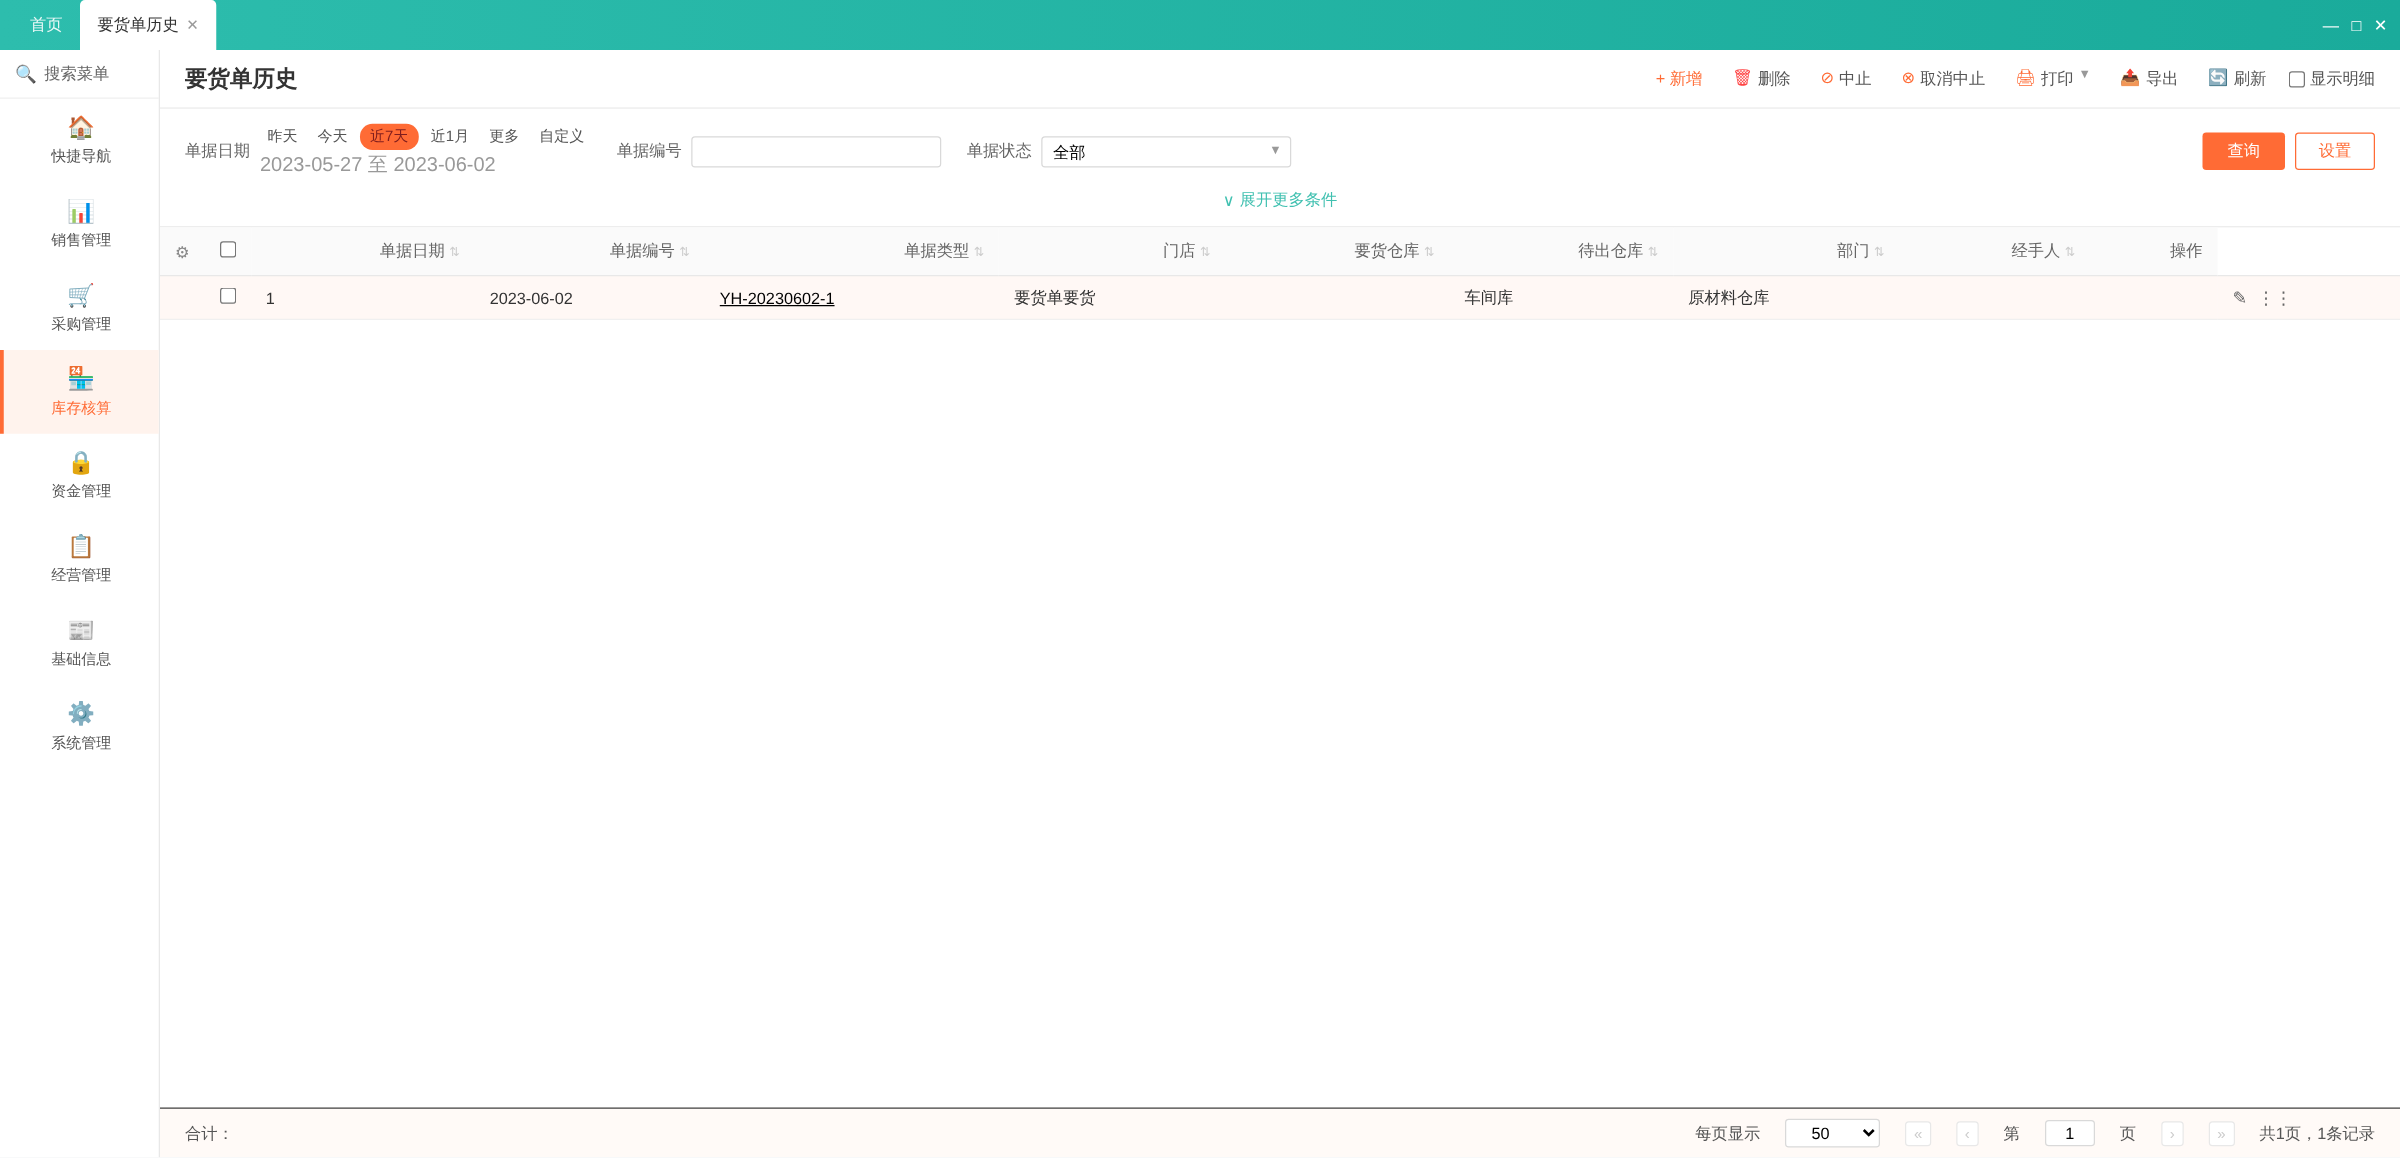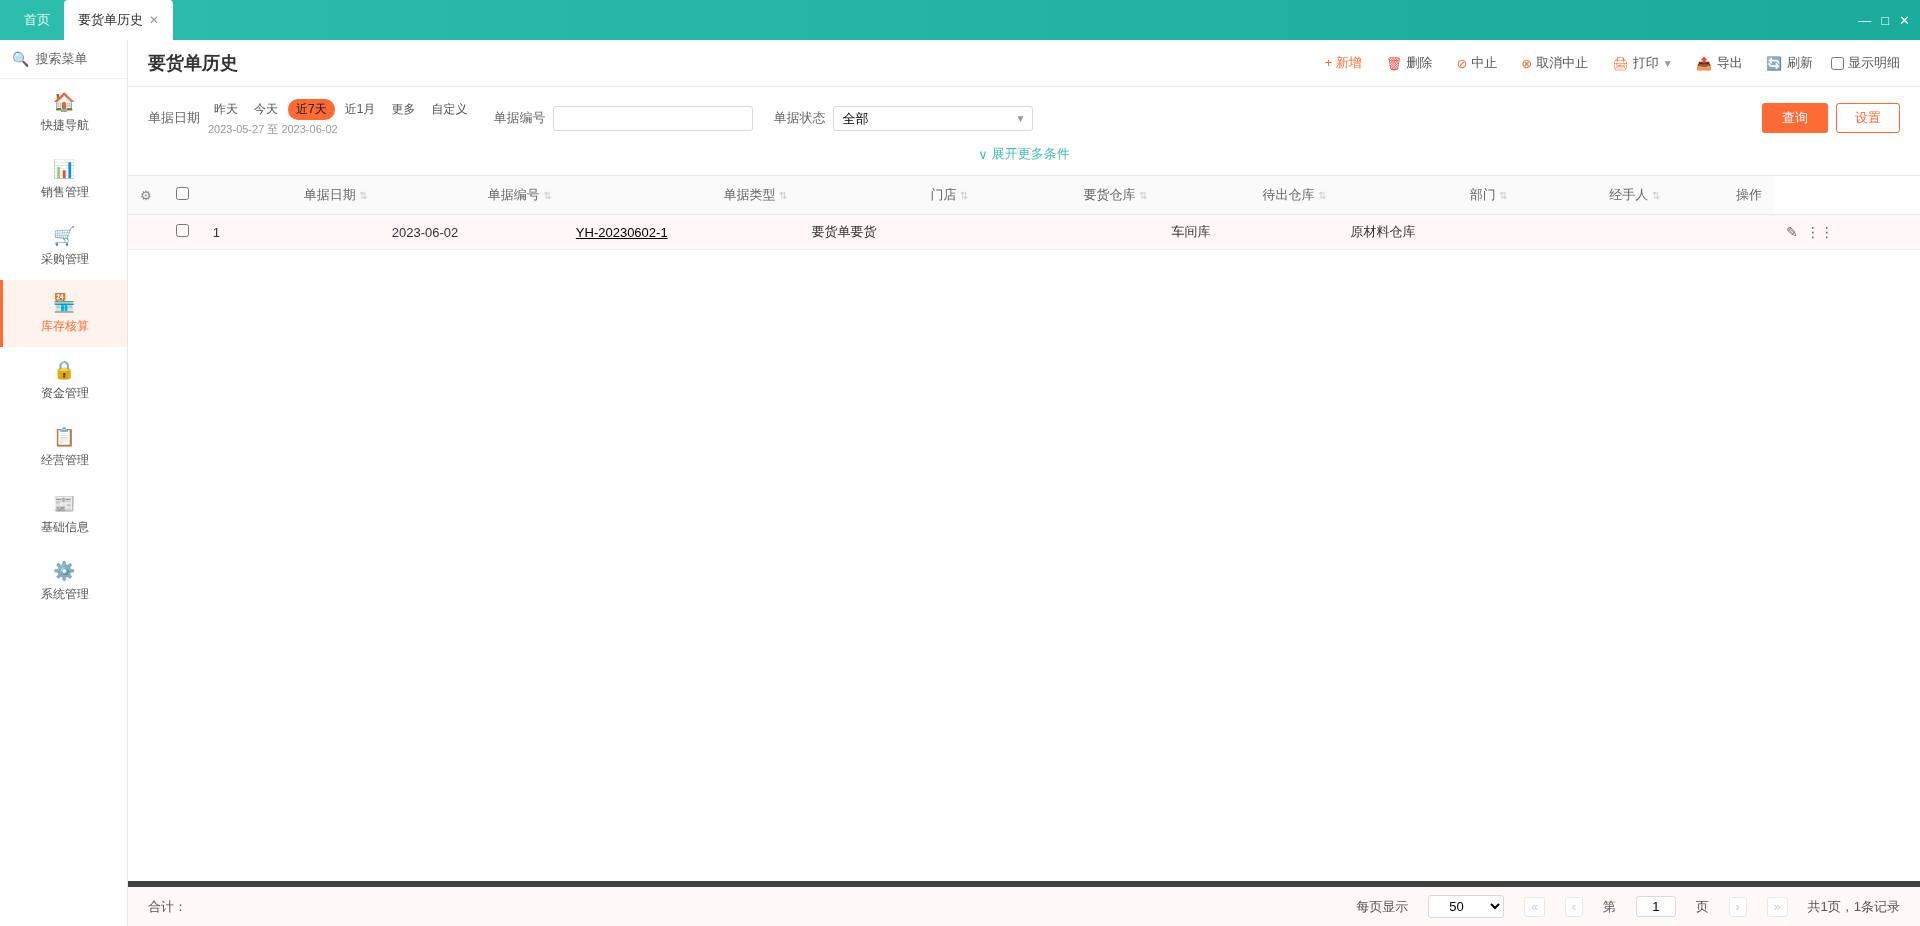--- a/index.html
+++ b/index.html
@@ -102,21 +102,21 @@
       font-weight: bold;
       color: #333;
     }
     .toolbar {
       display: flex;
       align-items: center;
       gap: 12px;
     }
     .toolbar-btn {
       display: flex;
-      align-items: center;
+      align-items: flex-start;
       gap: 4px;
       cursor: pointer;
       color: #555;
       font-size: 13px;
       padding: 4px 6px;
       border-radius: 3px;
     }
     .toolbar-btn .icon { color: #ff6b35; }
     .toolbar-btn.new-btn { color: #ff6b35; font-weight: 500; }
     .toolbar-btn.delete-btn .icon { color: #ff4444; }
@@ -176,27 +176,27 @@
     }
     .date-shortcut {
       padding: 2px 6px;
       cursor: pointer;
       color: #555;
       border-radius: 3px;
       font-size: 12px;
     }
     .date-shortcut.active {
       background: #ff6b35;
-      color: #0f172a;
+      color: #7f1d1d;
       border-radius: 10px;
       padding: 2px 8px;
     }
     .date-range {
       color: #999;
-      font-size: 11px;
+      font-size: 16px;
       margin-top: 2px;
     }
     .filter-input {
       border: 1px solid #d9d9d9;
       border-radius: 3px;
       padding: 4px 8px;
       width: 200px;
       outline: none;
       font-size: 13px;
     }
@@ -272,21 +272,21 @@
     .row-link { color: #000000; cursor: pointer; text-decoration: underline; }
     .action-icons { display: flex; gap: 8px; align-items: center; }
     .action-icon { cursor: pointer; color: #666; font-size: 14px; }
     .settings-col { width: 32px; text-align: center; cursor: pointer; color: #888; }
     .checkbox-col { width: 32px; text-align: center; }
 
     
     .table-footer {
       background: #fffaf7;
       padding: 8px 20px;
-      border-top: 6px solid #404040;
+      border-top: 1px solid #404040;
       display: flex;
       align-items: center;
       flex-shrink: 0;
       color: #555;
     }
     .pagination {
       display: flex;
       align-items: center;
       gap: 20px;
       margin-left: auto;

